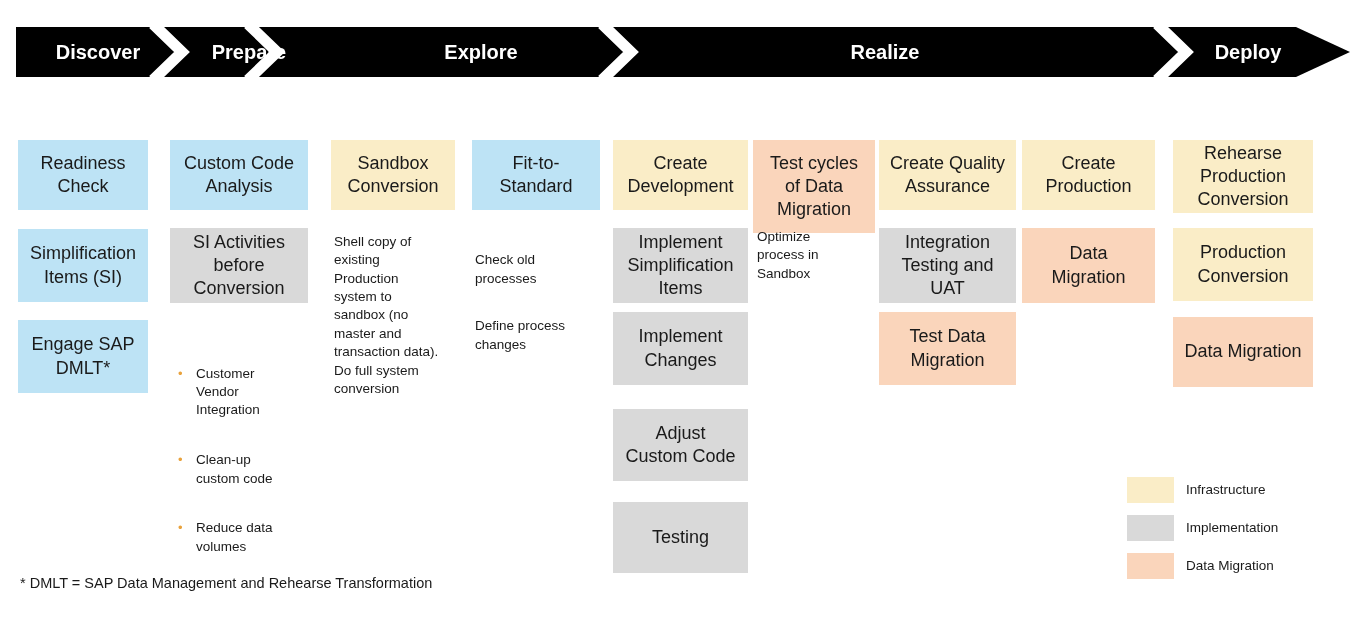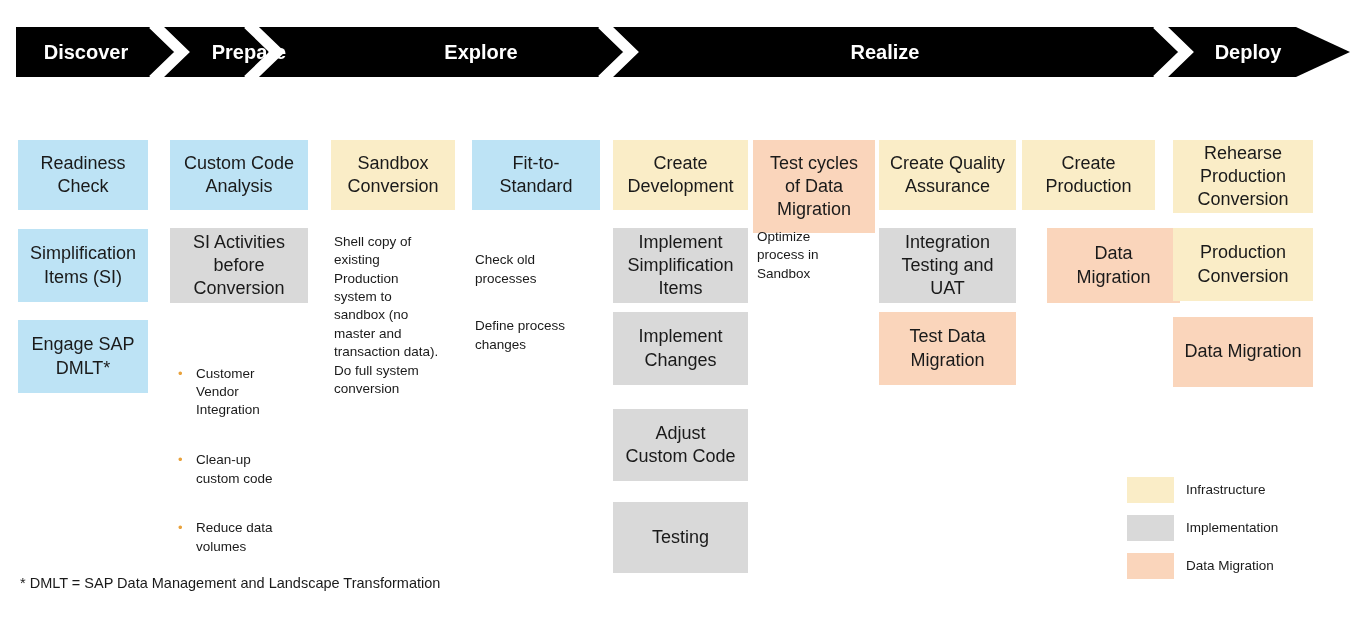--- a/index.html
+++ b/index.html
@@ -27,21 +27,21 @@
 
 <div class="canvas">
 
   <svg class="hdr-svg" width="1360" height="100">
     <polygon points="16,27 1296,27 1350,52 1296,77 16,77" fill="#000000"></polygon>
     <polyline fill="none" stroke="#ffffff" stroke-width="11" points="153,24 182,52 153,80"></polyline>
     <polyline fill="none" stroke="#ffffff" stroke-width="11" points="248,24 277,52 248,80"></polyline>
     <polyline fill="none" stroke="#ffffff" stroke-width="11" points="602,24 631,52 602,80"></polyline>
     <polyline fill="none" stroke="#ffffff" stroke-width="11" points="1157,24 1186,52 1157,80"></polyline>
   </svg>
-  <div class="phase-label" style="left:16px;width:140px;">Discover</div>
+  <div class="phase-label" style="left:28px;width:140px;">Discover</div>
   <div class="phase-label" style="left:184px;width:130px;">Prepare</div>
   <div class="phase-label" style="left:381px;width:200px;">Explore</div>
   <div class="phase-label" style="left:760px;width:250px;">Realize</div>
   <div class="phase-label" style="left:1188px;width:120px;">Deploy</div>
 
   <div class="box" style="left: 18px; top: 140px; width: 130px; height: 70px; background: rgb(189, 227, 245);">Readiness
 Check</div>
   <div class="box" style="left: 18px; top: 229px; width: 130px; height: 73px; background: rgb(189, 227, 245);">Simplification
 Items (SI)</div>
   <div class="box" style="left: 18px; top: 320px; width: 130px; height: 73px; background: rgb(189, 227, 245);">Engage SAP
@@ -115,31 +115,31 @@
   <div class="box" style="left: 879px; top: 140px; width: 137px; height: 70px; background: rgb(250, 237, 199);">Create Quality
 Assurance</div>
   <div class="box" style="left: 879px; top: 228px; width: 137px; height: 75px; background: rgb(217, 217, 217);">Integration
 Testing and
 UAT</div>
   <div class="box" style="left: 879px; top: 312px; width: 137px; height: 73px; background: rgb(250, 213, 187); text-align: center;">Test Data
 Migration</div>
 
   <div class="box" style="left: 1022px; top: 140px; width: 133px; height: 70px; background: rgb(250, 237, 199);">Create
 Production</div>
-  <div class="box" style="left: 1022px; top: 228px; width: 133px; height: 75px; background: rgb(250, 213, 187); margin-left: 25px;">Data
+  <div class="box" style="left: 1022px; top: 228px; width: 133px; height: 75px; background: rgb(250, 213, 187);">Data
 Migration</div>
 
   <div class="box" style="left: 1173px; top: 140px; width: 140px; height: 73px; background: rgb(250, 237, 199);">Rehearse
 Production
 Conversion</div>
   <div class="box" style="left: 1173px; top: 228px; width: 140px; height: 73px; background: rgb(250, 237, 199);">Production
 Conversion</div>
   <div class="box" style="left: 1173px; top: 317px; width: 140px; height: 70px; background: rgb(250, 213, 187);">Data Migration</div>
 
-  <div class="footnote">* DMLT = SAP Data Management and Landscape Transformation</div>
+  <div class="footnote">* DMLT = SAP Data Management and Rehearse Transformation</div>
 
   <div class="legend">
     <div class="legend-row">
       <span class="legend-swatch" style="background: rgb(250, 237, 199);"></span>
       <span class="legend-label">Infrastructure</span>
     </div>
     <div class="legend-row">
       <span class="legend-swatch" style="background: rgb(217, 217, 217);"></span>
       <span class="legend-label">Implementation</span>
     </div>

